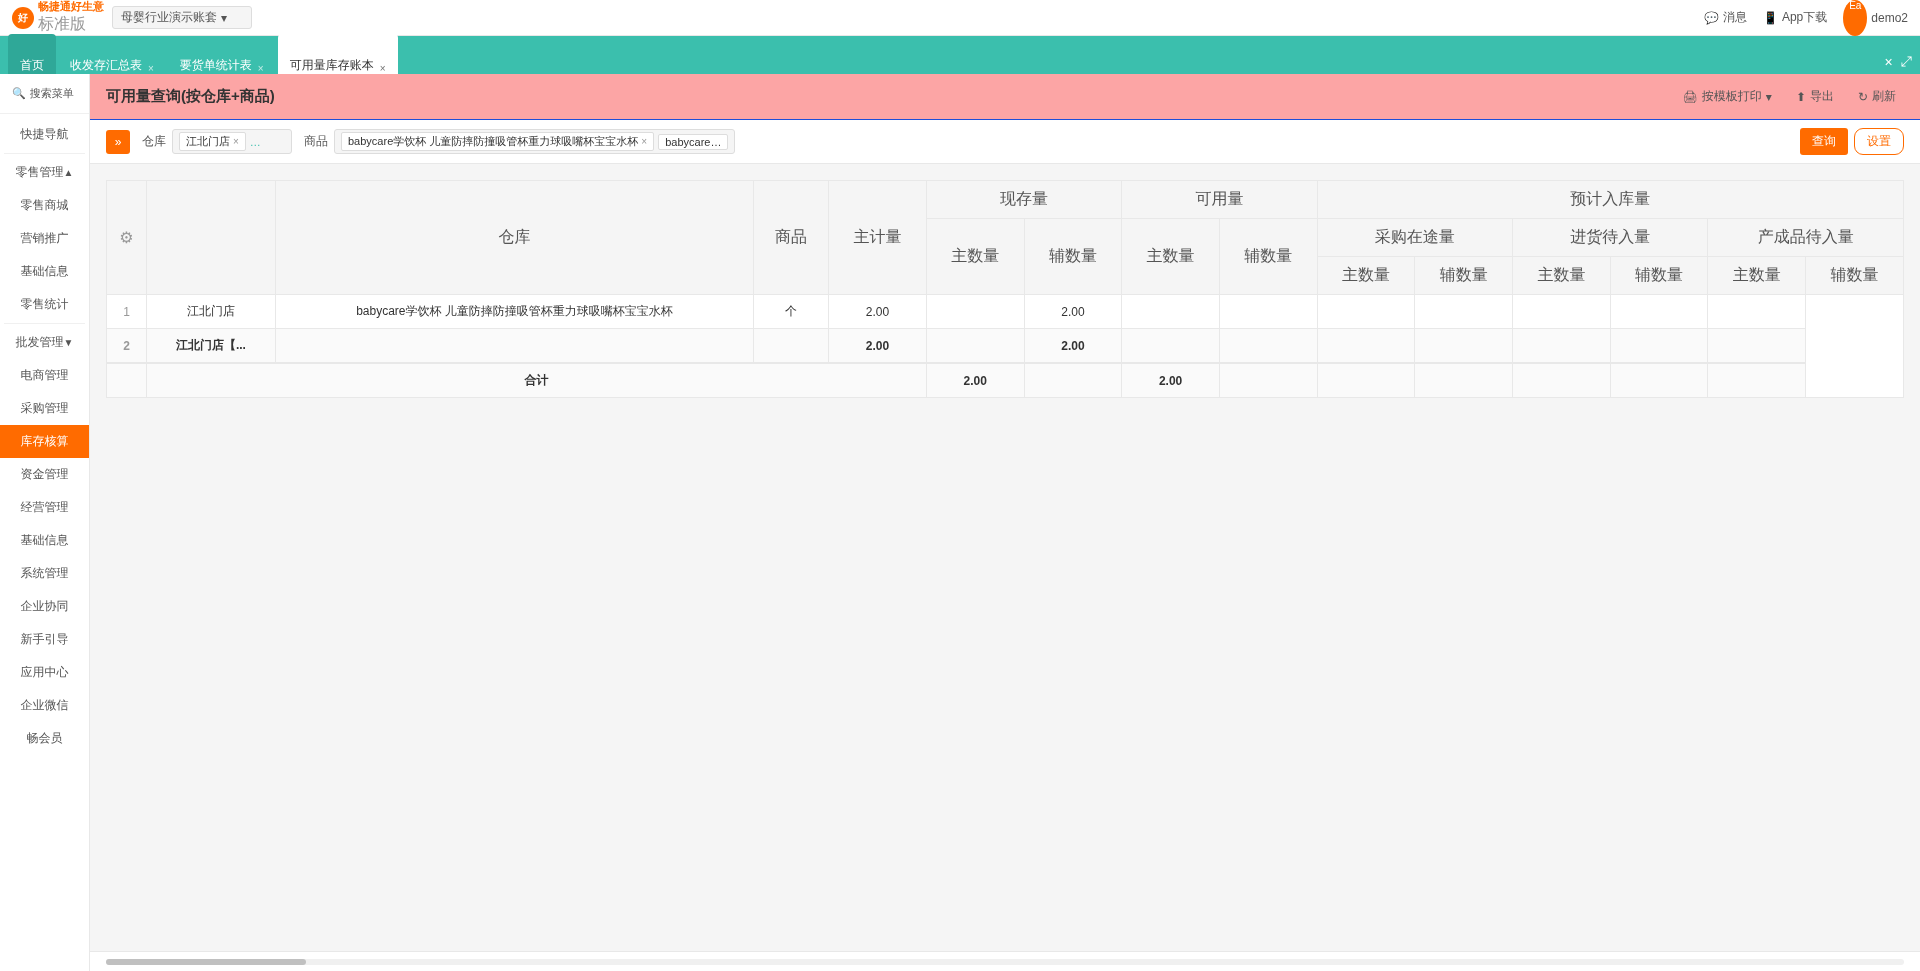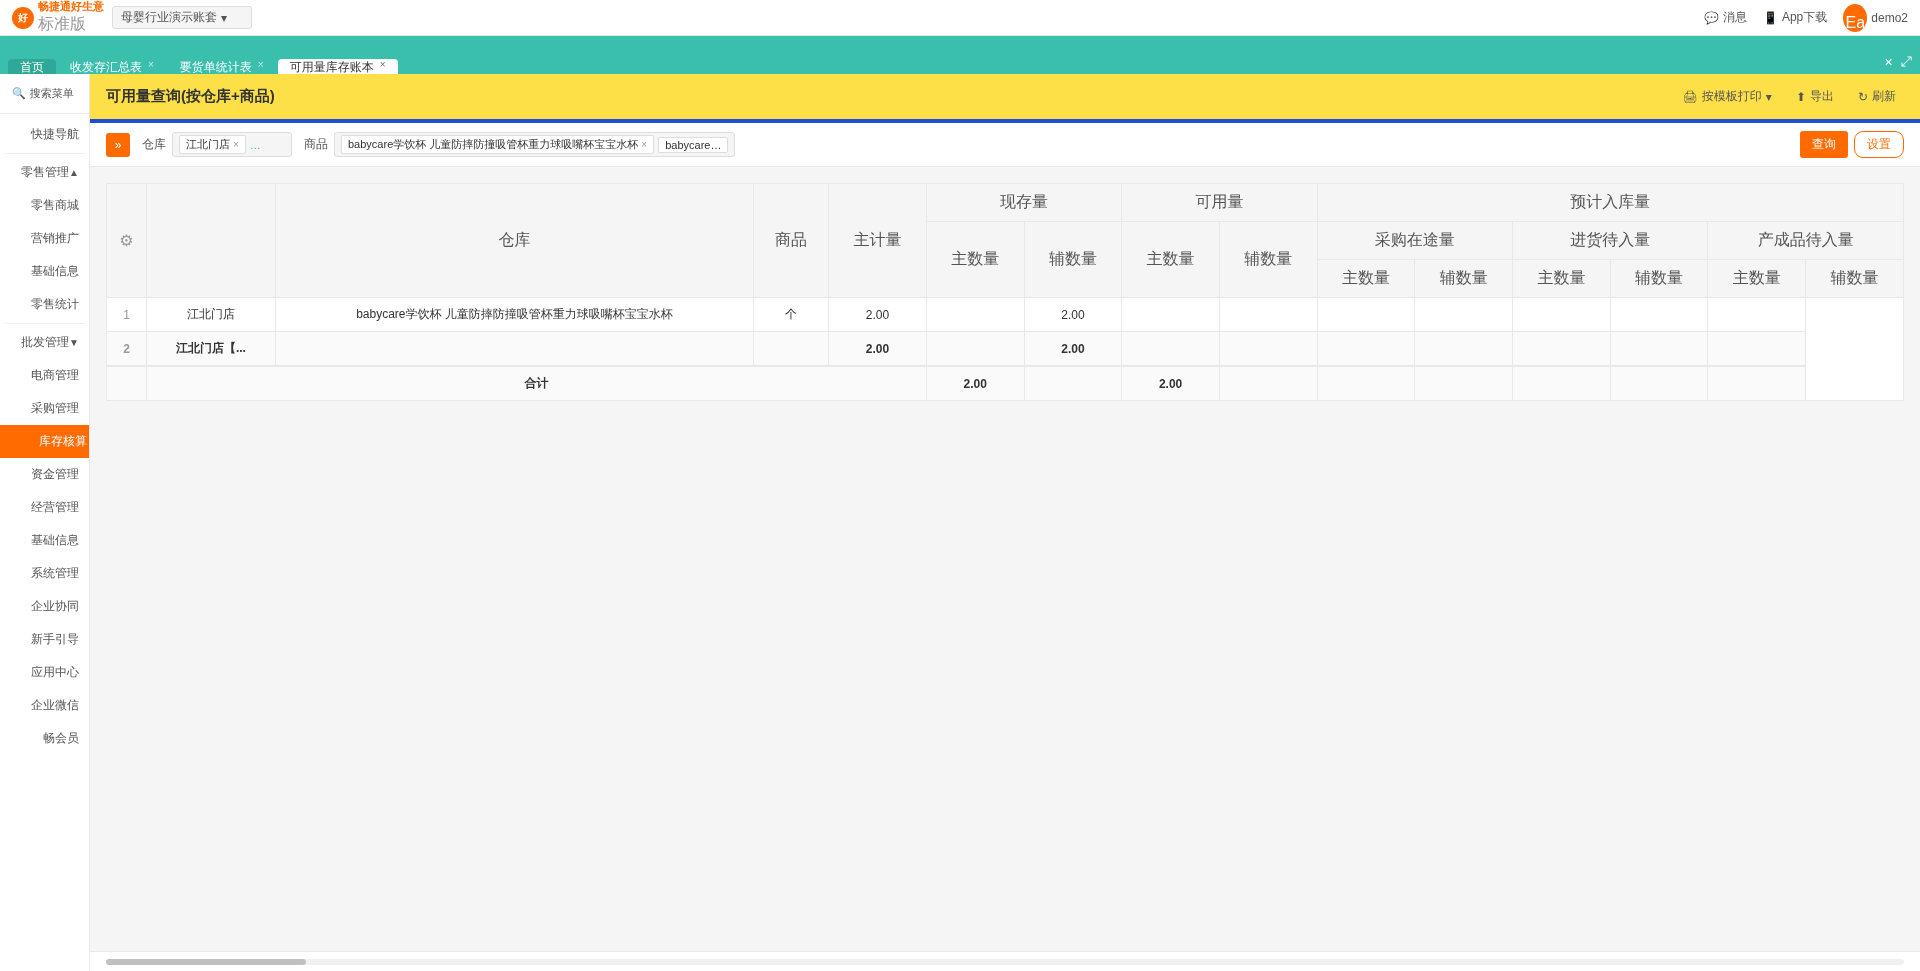--- a/index.html
+++ b/index.html
@@ -8,49 +8,49 @@
     
     .top-bar { background: #fff; height: 36px; display: flex; align-items: center; justify-content: space-between; padding: 0 12px; border-bottom: 1px solid #e8e8e8; flex-shrink: 0; }
     .top-bar-left { display: flex; align-items: center; gap: 8px; }
     .logo-area { display: flex; align-items: center; gap: 4px; }
     .logo-icon { width: 22px; height: 22px; background: #ff6b00; border-radius: 50%; display: flex; align-items: center; justify-content: center; color: white; font-size: 10px; font-weight: bold; }
     .logo-text { font-size: 11px; color: #ff6b00; font-weight: bold; line-height: 1.2; }
     .logo-sub { font-size: 16px; color: #999; }
     .industry-selector { display: flex; align-items: center; gap: 4px; background: #f5f5f5; border: 1px solid #ddd; border-radius: 3px; padding: 2px 8px; cursor: pointer; font-size: 12px; color: #555; min-width: 140px; }
     .top-bar-right { display: flex; align-items: center; gap: 16px; font-size: 12px; color: #555; }
     .top-bar-right-item { display: flex; align-items: center; gap: 4px; cursor: pointer; }
-    .avatar { width: 24px; height: 28px; border-radius: 50%; background: #ff6b00; display: flex; align-items: flex-end; justify-content: center; color: white; font-size: 16px; }
+    .avatar { width: 24px; height: 36px; border-radius: 50%; background: #ff6b00; display: flex; align-items: flex-start; justify-content: center; color: white; font-size: 10px; }
 
     
     .nav-tabs { background: #3bbfad; height: 38px; display: flex; align-items: flex-end; padding: 0 8px; flex-shrink: 0; gap: 2px; }
-    .nav-tab { height: 15px; display: flex; align-items: flex-start; gap: 6px; padding: 0 12px; border-radius: 4px 4px 0 0; cursor: pointer; font-size: 12px; color: #fff; background: transparent; }
+    .nav-tab { height: 40px; display: flex; align-items: flex-end; gap: 6px; padding: 0 12px; border-radius: 4px 4px 0 0; cursor: pointer; font-size: 12px; color: #fff; background: transparent; }
     .nav-tab.active { background: #fff; color: #333; }
     .nav-tab .tab-close { font-size: 10px; color: inherit; cursor: pointer; opacity: 0.7; }
     .nav-tab.home { background: #2fa898; }
     .nav-controls { margin-left: auto; display: flex; align-items: center; gap: 8px; padding-bottom: 4px; }
     .nav-control-btn { color: #fff; cursor: pointer; font-size: 14px; background: none; border: none; }
 
     
     .main-layout { display: flex; flex: 1; overflow: hidden; }
 
     
     .sidebar { width: 90px; background: #fff; border-right: 1px solid #e8e8e8; display: flex; flex-direction: column; flex-shrink: 0; overflow-y: auto; }
     .sidebar-search { padding: 8px; border-bottom: 1px solid #f0f0f0; }
     .sidebar-search-btn { width: 100%; background: none; border: none; color: #555; font-size: 11px; cursor: pointer; display: flex; align-items: center; gap: 4px; padding: 4px; }
     .sidebar-nav { padding: 4px; }
-    .sidebar-item { padding: 8px 6px; font-size: 12px; color: #555; cursor: pointer; border-radius: 3px; display: flex; align-items: center; justify-content: flex-end; }
+    .sidebar-item { padding: 8px 6px; font-size: 12px; color: #555; cursor: pointer; border-radius: 3px; display: flex; align-items: center; justify-content: center; }
     .sidebar-item.active { background: #ff6b00; color: #fff; border-radius: 0; margin: 0 -4px; padding: 8px 2px; }
     .sidebar-item .arrow { font-size: 10px; }
     .sidebar-divider { height: 1px; background: #f0f0f0; margin: 2px 0; }
 
     
     .content { flex: 1; overflow: hidden; display: flex; flex-direction: column; }
 
     
-    .page-header { background: #fde047; padding: 10px 16px; display: flex; align-items: center; justify-content: space-between; border-bottom: 4px solid #1d4ed8; flex-shrink: 0; }
+    .page-header { background: #fca5a5; padding: 10px 16px; display: flex; align-items: center; justify-content: space-between; border-bottom: 1px solid #1d4ed8; flex-shrink: 0; }
     .page-title { font-size: 15px; font-weight: bold; color: #333; }
     .page-actions { display: flex; align-items: center; gap: 8px; }
     .action-btn { display: flex; align-items: center; gap: 4px; color: #555; font-size: 12px; cursor: pointer; border: none; background: none; padding: 4px 8px; }
 
     
     .filter-bar { background: #fff; padding: 8px 16px; border-bottom: 1px solid #e8e8e8; display: flex; align-items: center; gap: 12px; flex-shrink: 0; }
     .filter-expand-btn { width: 24px; height: 24px; background: #ff6b00; color: white; border: none; cursor: pointer; display: flex; align-items: center; justify-content: center; border-radius: 3px; font-size: 12px; }
     .filter-group { display: flex; align-items: center; gap: 6px; }
     .filter-label { font-size: 12px; color: #555; }
     .filter-tags { display: flex; align-items: center; gap: 4px; background: #f5f5f5; border: 1px solid #ddd; border-radius: 3px; padding: 2px 6px; min-width: 120px; }

